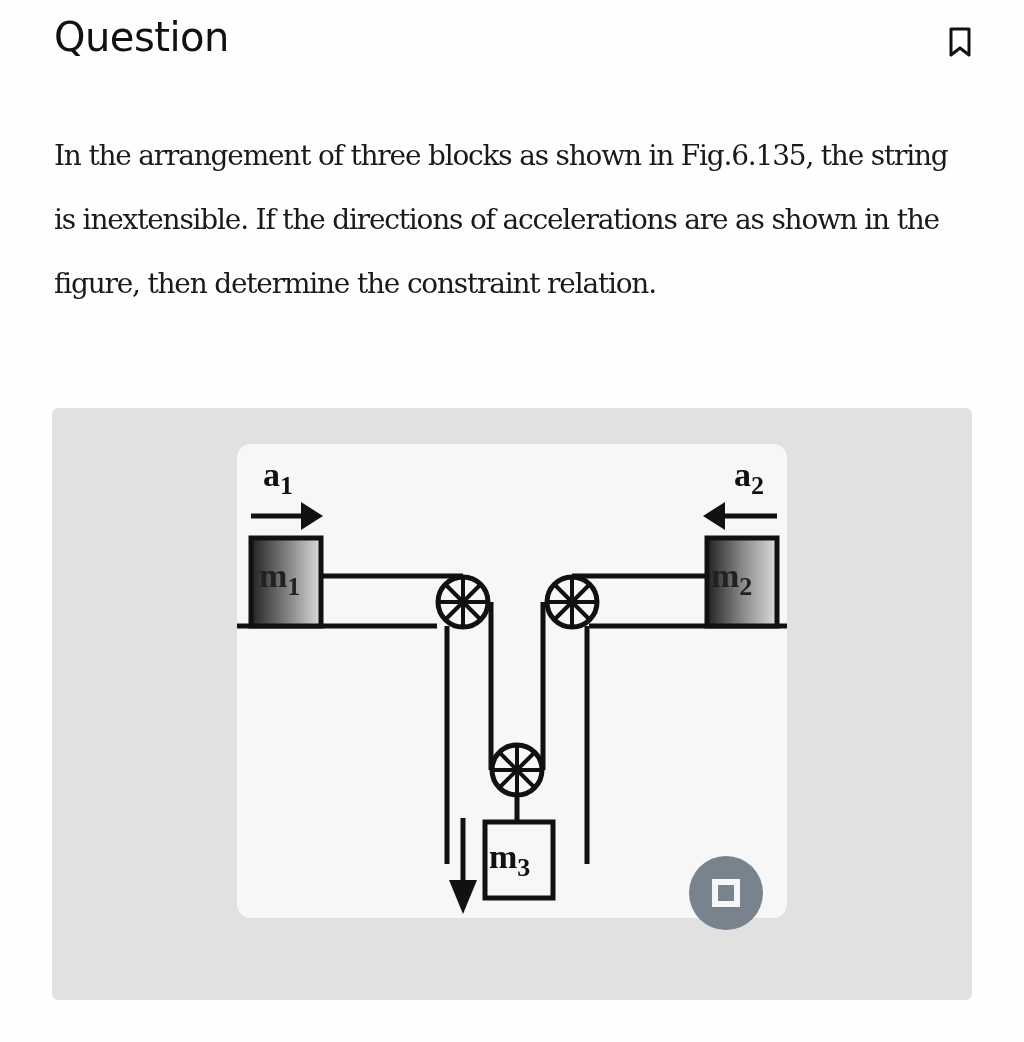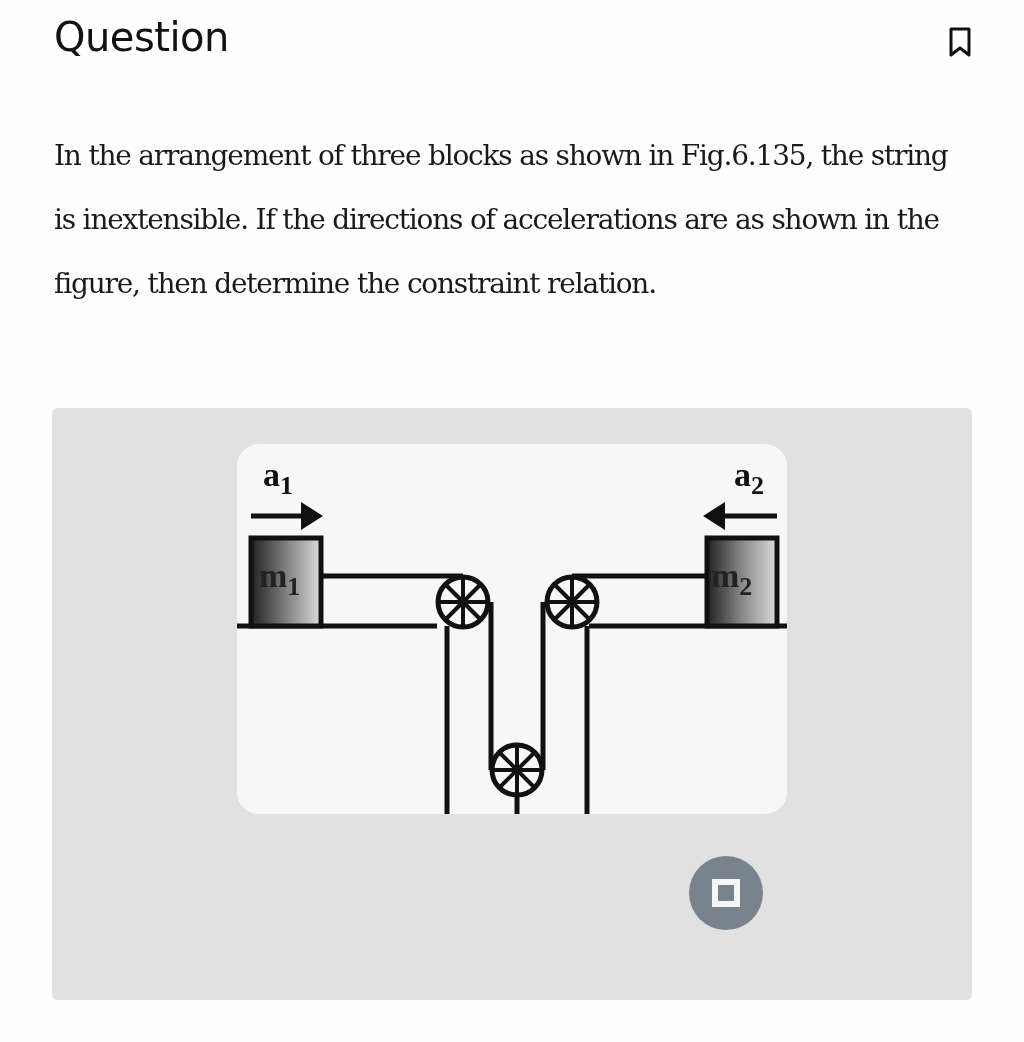--- a/index.html
+++ b/index.html
@@ -27,22 +27,22 @@
       position: absolute; left: 54px; top: 124px; width: 920px;
       font-family: "DejaVu Serif", serif;
       font-size: 28px; line-height: 64px; color: #1a1a1a;
       letter-spacing: -1.2px;
     }
     .figure-frame {
       position: absolute; left: 52px; top: 408px; width: 920px; height: 592px;
       background: #e1e1e1; border-radius: 6px;
     }
     .figure-card {
-      position: absolute; left: 237px; top: 444px; width: 550px; height: 370px;
-      background: #f7f7f7; border-radius: 22px;
+      position: absolute; left: 237px; top: 444px; width: 550px; height: 474px;
+      background: #f7f7f7; border-radius: 14px;
       overflow: hidden;
     }
     .figure-card svg { position: absolute; left: 0; top: 0; }
     .expand-btn {
       position: absolute; left: 689px; top: 856px; width: 74px; height: 74px;
       border-radius: 50%; background: #78838d; cursor: pointer;
     }
     .expand-btn svg { position: absolute; left: 0; top: 0; }
   </style>
 </head>

